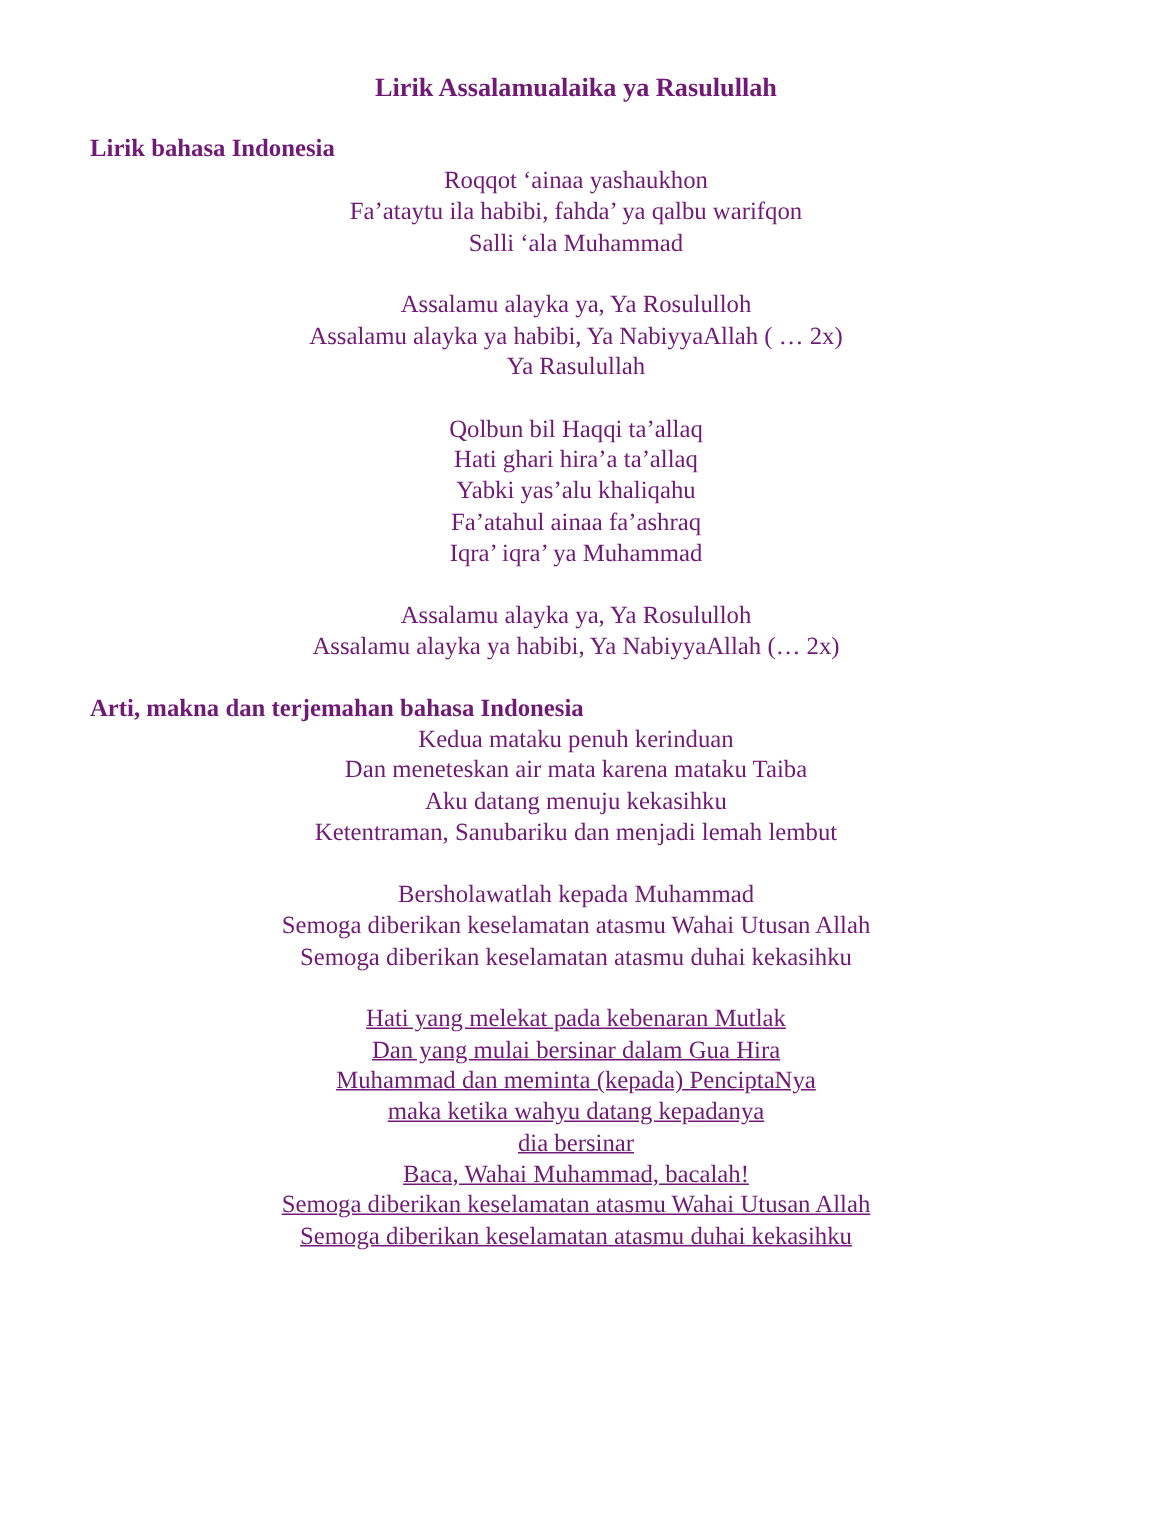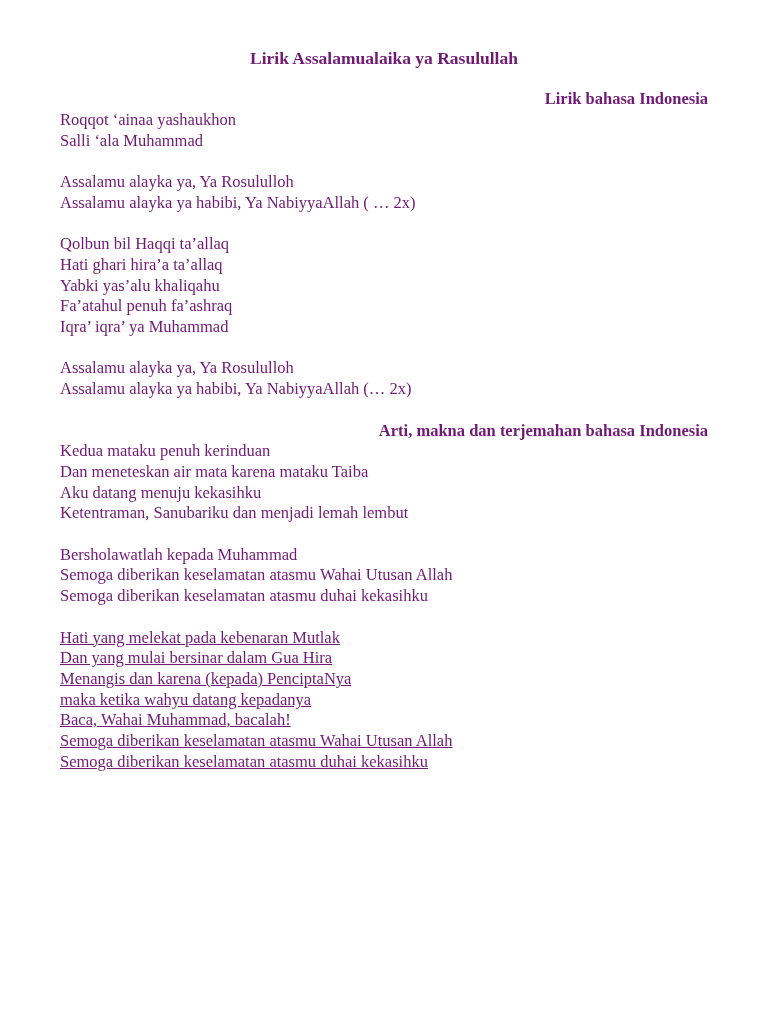--- a/index.html
+++ b/index.html
@@ -19,43 +19,45 @@
   }
   .doc-title {
     font-size: 17.5px;
     font-weight: bold;
     text-align: center;
     margin: 0 0 20.7px 0;
     line-height: 20.7px;
   }
   .block { margin: 0 0 20.7px 0; }
   .block:last-child { margin-bottom: 0; text-decoration: underline; }
-  .heading { font-weight: bold; margin: 0; text-align: right; }
-  .line { margin: 0; }
+  .heading { font-weight: bold; margin: 0; }
+  .line { margin: 0; text-align: center; }
 </style>
 </head>
 <body>
 
 <div class="page">
   <h1 class="doc-title">Lirik Assalamualaika ya Rasulullah</h1>
   <div id="blocks">
       <div class="block">
         <p class="heading">Lirik bahasa Indonesia</p>
         <p class="line">Roqqot ‘ainaa yashaukhon</p>
+        <p class="line">Fa’ataytu ila habibi, fahda’ ya qalbu warifqon</p>
         <p class="line">Salli ‘ala Muhammad</p>
       </div>
       <div class="block">
         <p class="line">Assalamu alayka ya, Ya Rosululloh</p>
         <p class="line">Assalamu alayka ya habibi, Ya NabiyyaAllah ( … 2x)</p>
+        <p class="line">Ya Rasulullah</p>
       </div>
       <div class="block">
         <p class="line">Qolbun bil Haqqi ta’allaq</p>
         <p class="line">Hati ghari hira’a ta’allaq</p>
         <p class="line">Yabki yas’alu khaliqahu</p>
-        <p class="line">Fa’atahul penuh fa’ashraq</p>
+        <p class="line">Fa’atahul ainaa fa’ashraq</p>
         <p class="line">Iqra’ iqra’ ya Muhammad</p>
       </div>
       <div class="block">
         <p class="line">Assalamu alayka ya, Ya Rosululloh</p>
         <p class="line">Assalamu alayka ya habibi, Ya NabiyyaAllah (… 2x)</p>
       </div>
       <div class="block">
         <p class="heading">Arti, makna dan terjemahan bahasa Indonesia</p>
         <p class="line">Kedua mataku penuh kerinduan</p>
         <p class="line">Dan meneteskan air mata karena mataku Taiba</p>
@@ -63,20 +65,21 @@
         <p class="line">Ketentraman, Sanubariku dan menjadi lemah lembut</p>
       </div>
       <div class="block">
         <p class="line">Bersholawatlah kepada Muhammad</p>
         <p class="line">Semoga diberikan keselamatan atasmu Wahai Utusan Allah</p>
         <p class="line">Semoga diberikan keselamatan atasmu duhai kekasihku</p>
       </div>
       <div class="block">
         <p class="line">Hati yang melekat pada kebenaran Mutlak</p>
         <p class="line">Dan yang mulai bersinar dalam Gua Hira</p>
-        <p class="line">Menangis dan karena (kepada) PenciptaNya</p>
+        <p class="line">Muhammad dan meminta (kepada) PenciptaNya</p>
         <p class="line">maka ketika wahyu datang kepadanya</p>
+        <p class="line">dia bersinar</p>
         <p class="line">Baca, Wahai Muhammad, bacalah!</p>
         <p class="line">Semoga diberikan keselamatan atasmu Wahai Utusan Allah</p>
         <p class="line">Semoga diberikan keselamatan atasmu duhai kekasihku</p>
       </div>
     </div>
 </div>
 
 </body></html>

